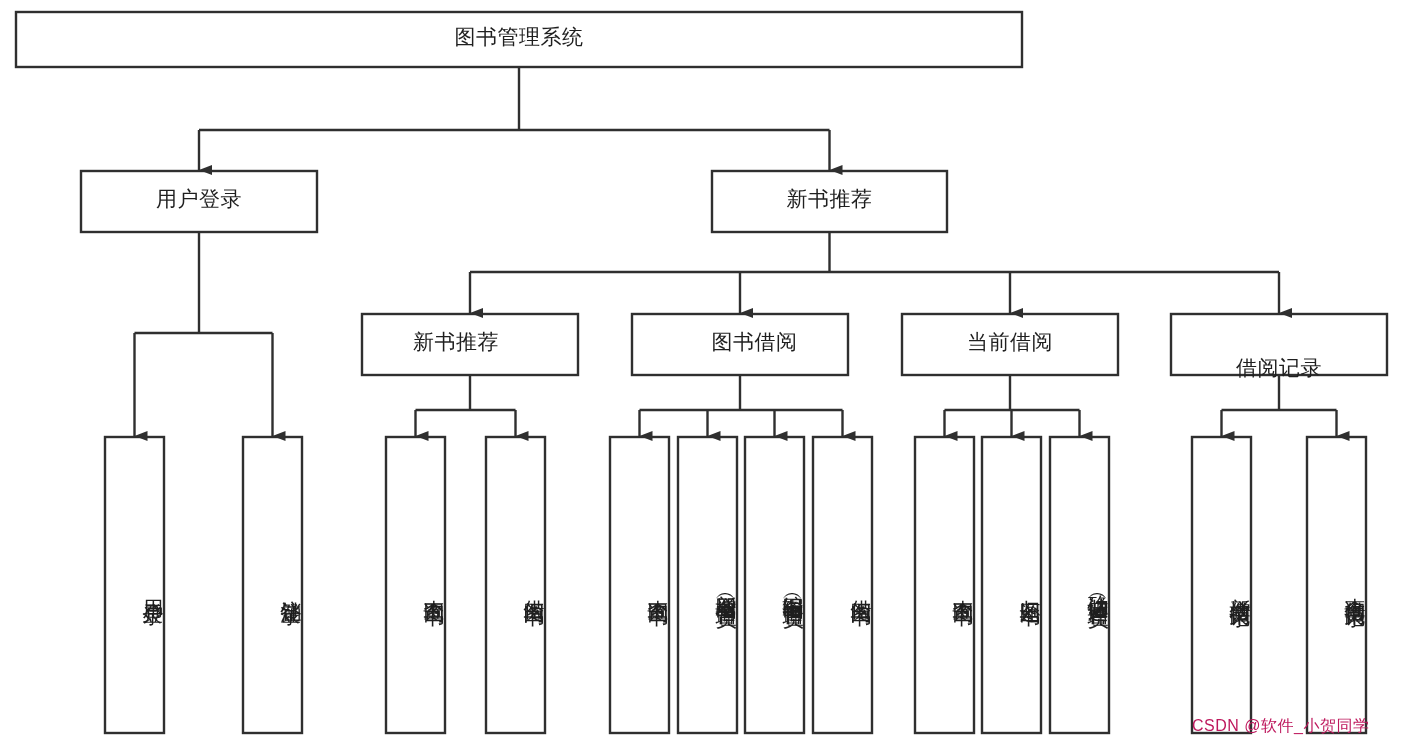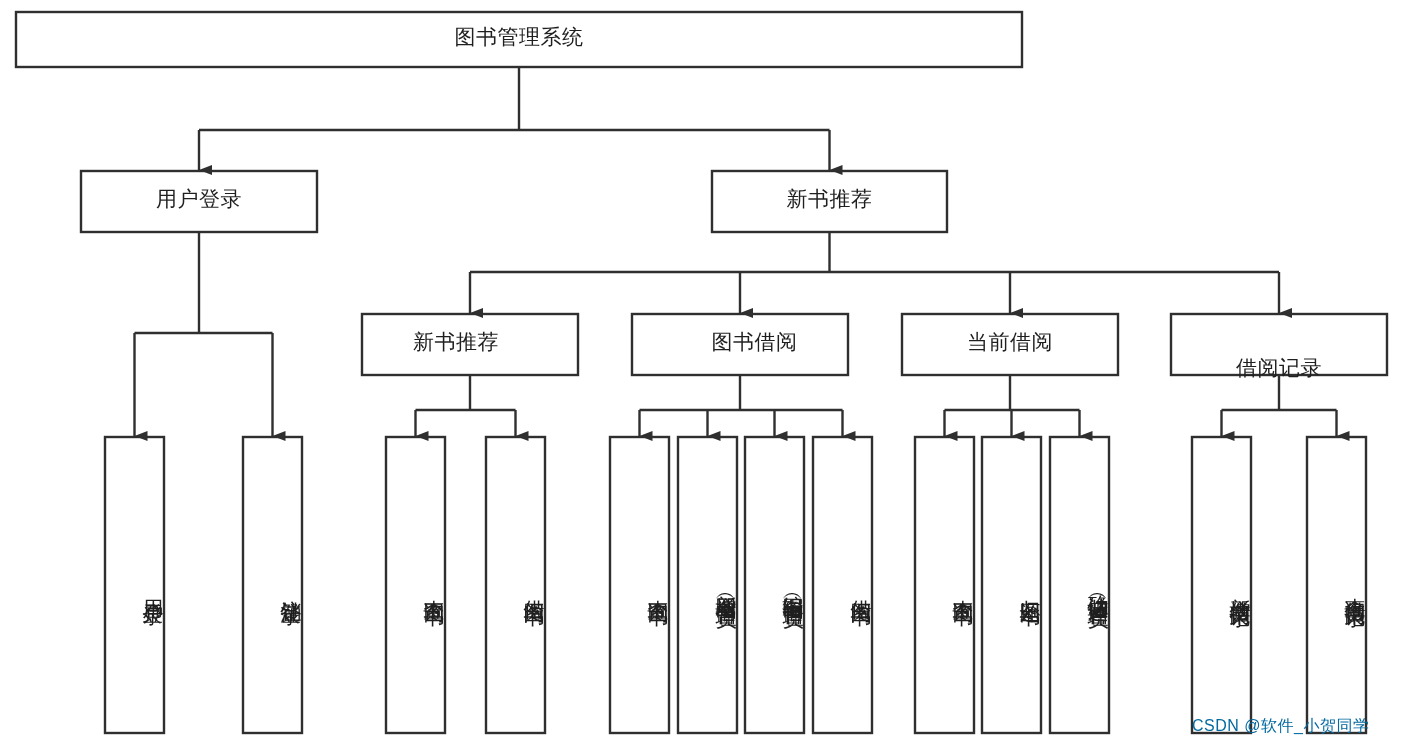--- a/index.html
+++ b/index.html
@@ -63,21 +63,21 @@
     text-orientation: upright;
     font-size: 21px;
     line-height: 1.2;
     letter-spacing: 2px;
     padding-top: 4px;
     align-items: flex-start;
     justify-content: center;
   }
   .watermark {
     position: absolute;
-    color: #0369a1;
+    color: #be185d;
     font-size: 16px;
     letter-spacing: 0.5px;
     white-space: nowrap;
     user-select: none;
   }
 </style>
 </head>
 <body>
 
 <div id="diagram-root">

